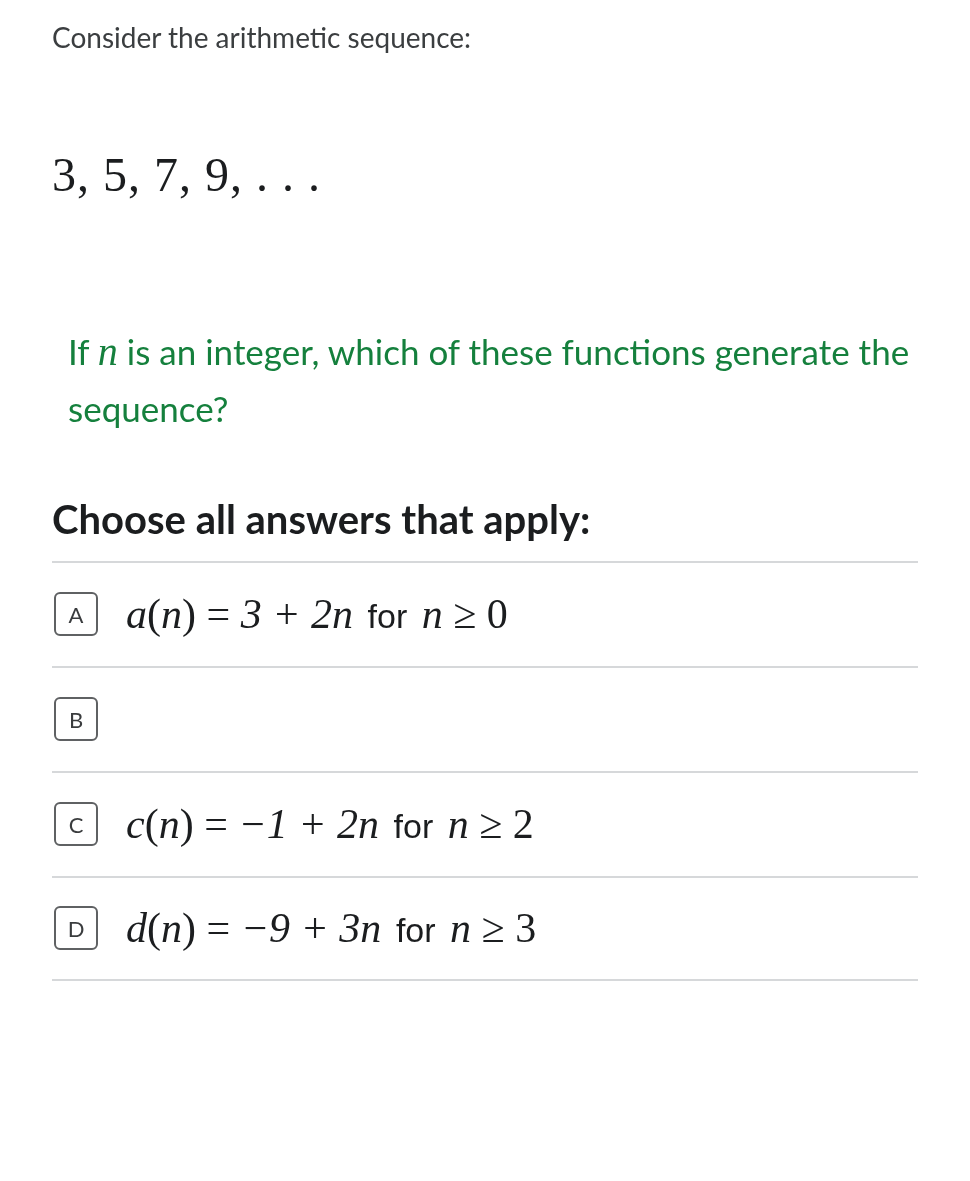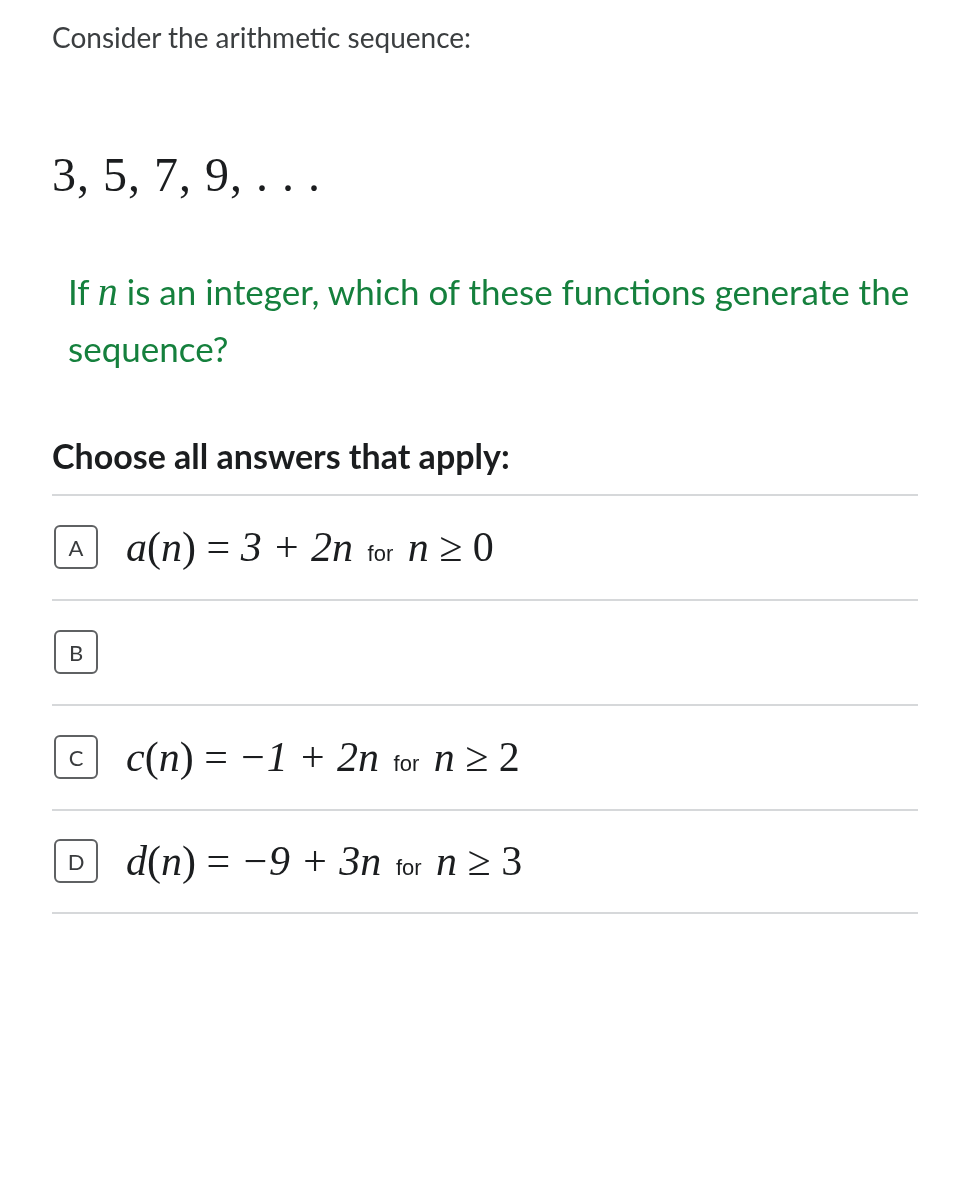--- a/index.html
+++ b/index.html
@@ -18,36 +18,36 @@
     font-size: 28px;
     line-height: 1.4;
     color: #3b3e40;
     margin: 0 0 90px 0;
     font-weight: 400;
   }
   .sequence {
     font-family: "Times New Roman", Times, serif;
     font-size: 48px;
     color: #1b1d1f;
-    margin: 0 0 60px 0;
+    margin: 0 0 120px 0;
     letter-spacing: 1px;
   }
   .question {
     font-size: 35px;
     line-height: 1.5;
     color: #15803d;
     margin: 0 0 60px 16px;
   }
   .question .mvar {
     font-family: "Times New Roman", Times, serif;
     font-style: italic;
     font-size: 40px;
   }
   .instruct {
-    font-size: 34px;
+    font-size: 40px;
     font-weight: 700;
     color: #1b1d1f;
     margin: 0 0 18px 0;
   }
 
   .options {
     width: 100%;
     border-collapse: collapse;
   }
   .opt-row {
@@ -79,21 +79,21 @@
     font-family: "Times New Roman", Times, serif;
     font-size: 42px;
     color: #1b1d1f;
     flex: 1 1 auto;
     white-space: nowrap;
   }
   .opt-text .fn { font-style: italic; }
   .opt-text .paren { font-style: normal; }
   .opt-text .for {
     font-family: -apple-system, BlinkMacSystemFont, "Segoe UI", Arial, sans-serif;
-    font-size: 22px;
+    font-size: 34px;
     font-style: normal;
     color: #1b1d1f;
     padding: 0 4px;
   }
 </style>
 </head>
 <body>
 
 <div class="wrap">
   <p class="prompt-line">Consider the arithmetic sequence:</p>

